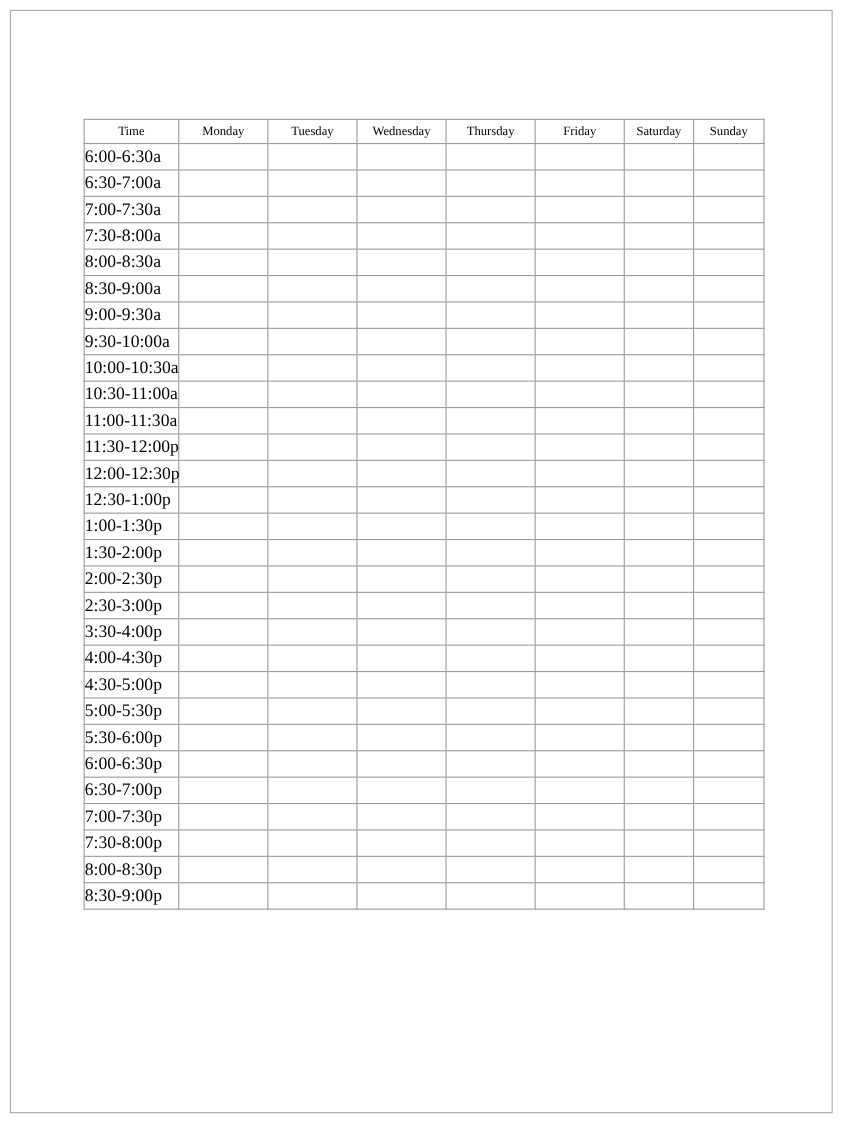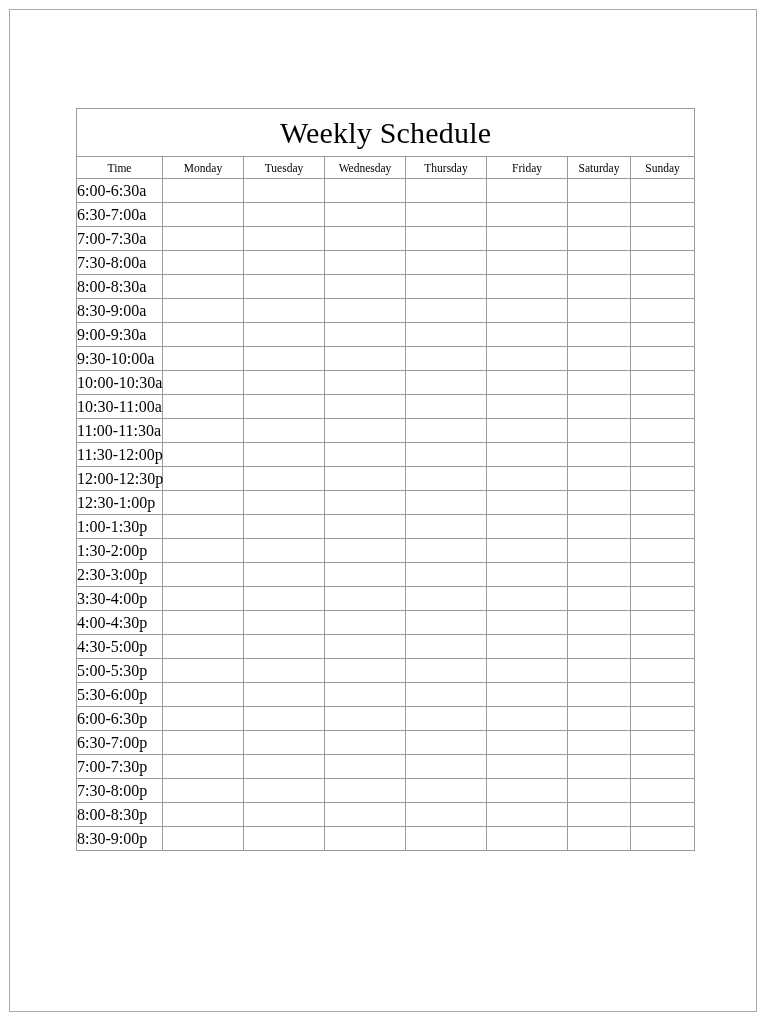--- a/index.html
+++ b/index.html
@@ -107,23 +107,20 @@
         <col class="c-day">
         <col class="c-day">
         <col class="c-day">
         <col class="c-day">
         <col class="c-sat">
         <col class="c-sun">
       </colgroup>
 
       <thead>
         <tr>
-          <th class="title-cell" colspan="8">Weekly Schedule</th>
-        </tr>
-        <tr>
             <th class="head-cell">Time</th>
             <th class="head-cell">Monday</th>
             <th class="head-cell">Tuesday</th>
             <th class="head-cell">Wednesday</th>
             <th class="head-cell">Thursday</th>
             <th class="head-cell">Friday</th>
             <th class="head-cell">Saturday</th>
             <th class="head-cell">Sunday</th>
           </tr>
       </thead>
@@ -283,20 +280,30 @@
             <td class="time-cell">1:30-2:00p</td>
             <td class="slot-cell"></td>
             <td class="slot-cell"></td>
             <td class="slot-cell"></td>
             <td class="slot-cell"></td>
             <td class="slot-cell"></td>
             <td class="slot-cell"></td>
             <td class="slot-cell"></td>
           </tr>
           <tr>
+            <td class="time-cell">2:00-2:30p</td>
+            <td class="slot-cell"></td>
+            <td class="slot-cell"></td>
+            <td class="slot-cell"></td>
+            <td class="slot-cell"></td>
+            <td class="slot-cell"></td>
+            <td class="slot-cell"></td>
+            <td class="slot-cell"></td>
+          </tr>
+          <tr>
             <td class="time-cell">2:30-3:00p</td>
             <td class="slot-cell"></td>
             <td class="slot-cell"></td>
             <td class="slot-cell"></td>
             <td class="slot-cell"></td>
             <td class="slot-cell"></td>
             <td class="slot-cell"></td>
             <td class="slot-cell"></td>
           </tr>
           <tr>

